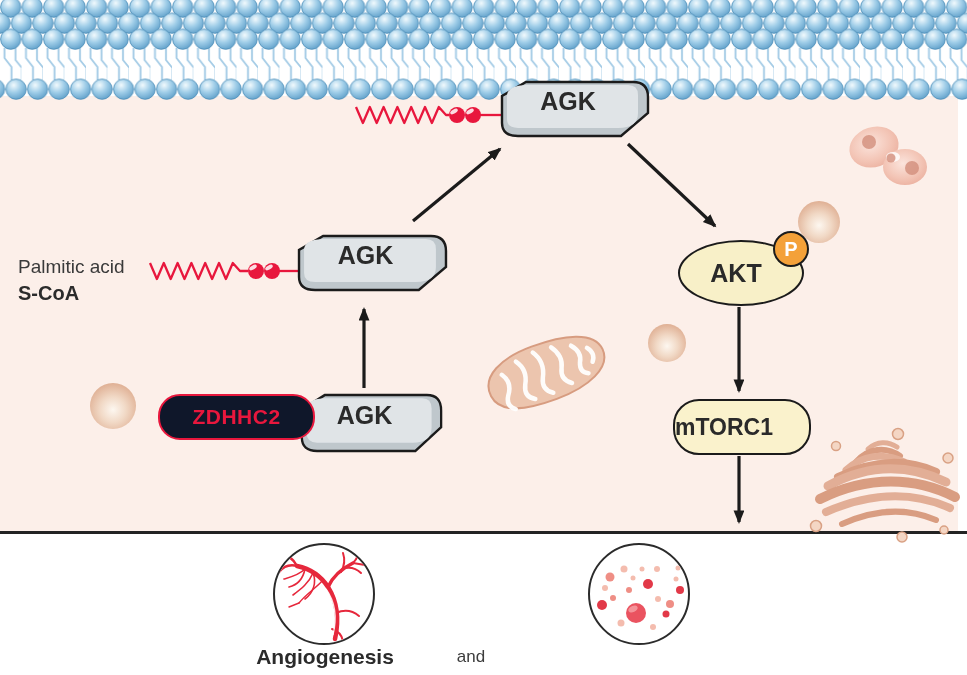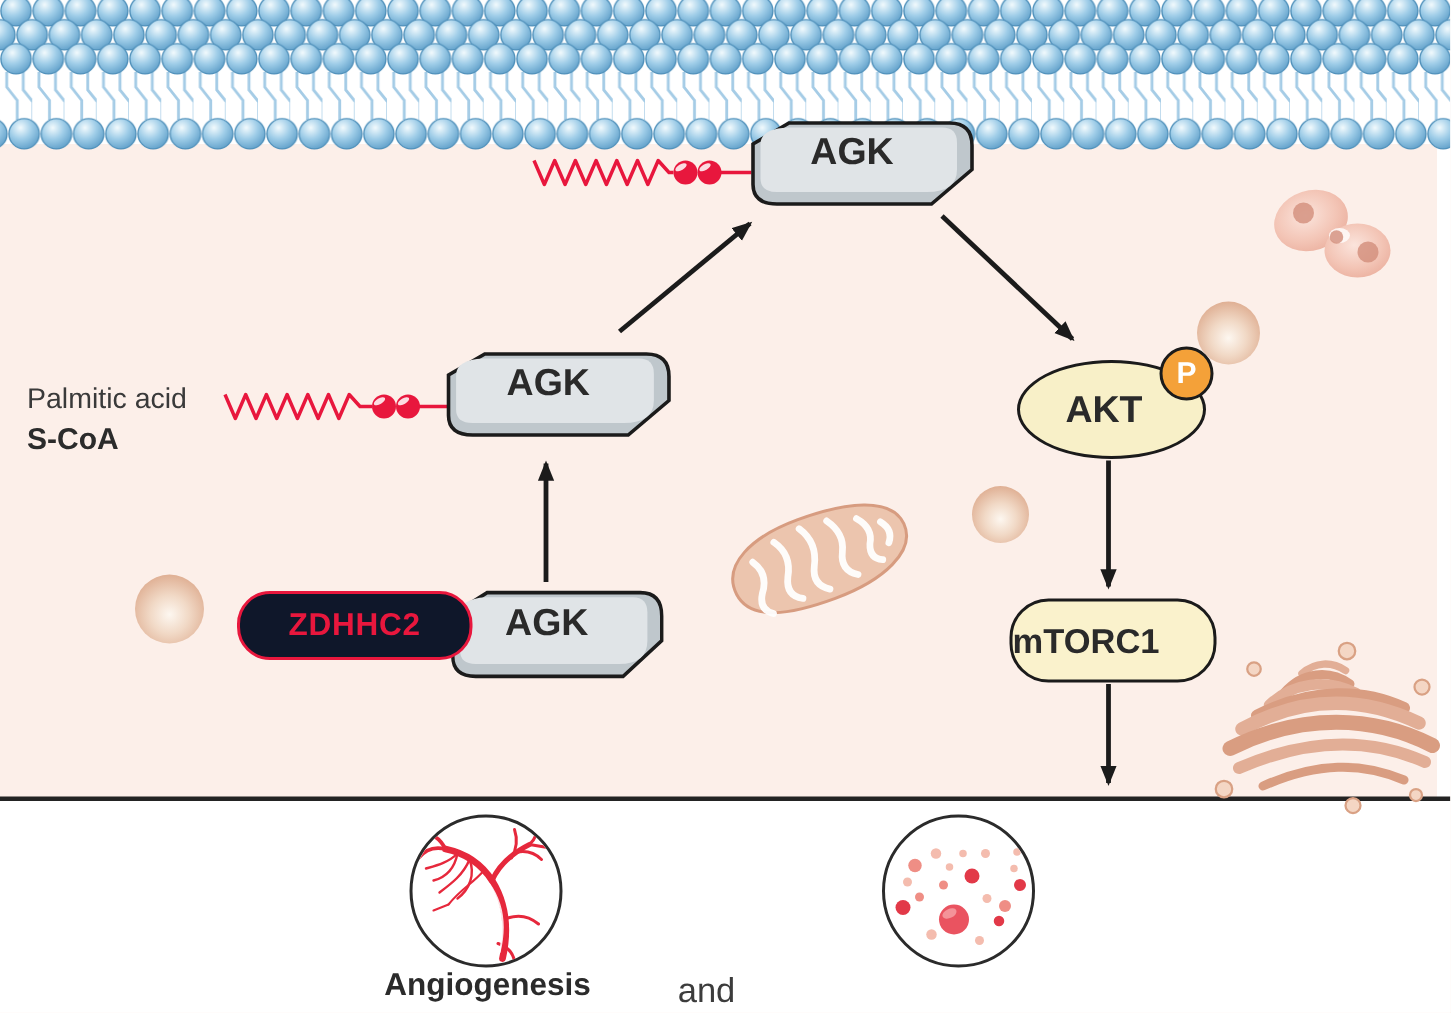--- a/index.html
+++ b/index.html
@@ -40,21 +40,21 @@
   .palmitic-label .l2{font-size:20px;color:#2b2b2b;font-weight:bold;display:block;}
 
   .outcome-circle{position:absolute;width:98px;height:98px;border-radius:50%;z-index:2;
                   background:#ffffff;border:2.6px solid #2b2b2b;overflow:hidden;}
   .outcome-circle svg{display:block;width:100%;height:100%;}
   #angio-circle{left:273px;top:543px;}
   #tki-circle{left:588px;top:543px;}
 
   .caption{position:absolute;top:645px;transform:translateX(-50%);white-space:nowrap;z-index:2;}
   .caption.bold{font-weight:bold;font-size:21px;color:#2b2b2b;}
-  .caption.reg{font-size:23px;color:#3c3c3c;top:647px;}
+  .caption.reg{font-size:17px;color:#3c3c3c;top:647px;}
   #cap-angio{left:313px;margin-left:12px;}
   #cap-and{left:471px;}
   #cap-tki{left:640px;}
 </style>
 </head>
 <body>
 
 <div class="canvas">
 
   <div class="cytoplasm"></div>

